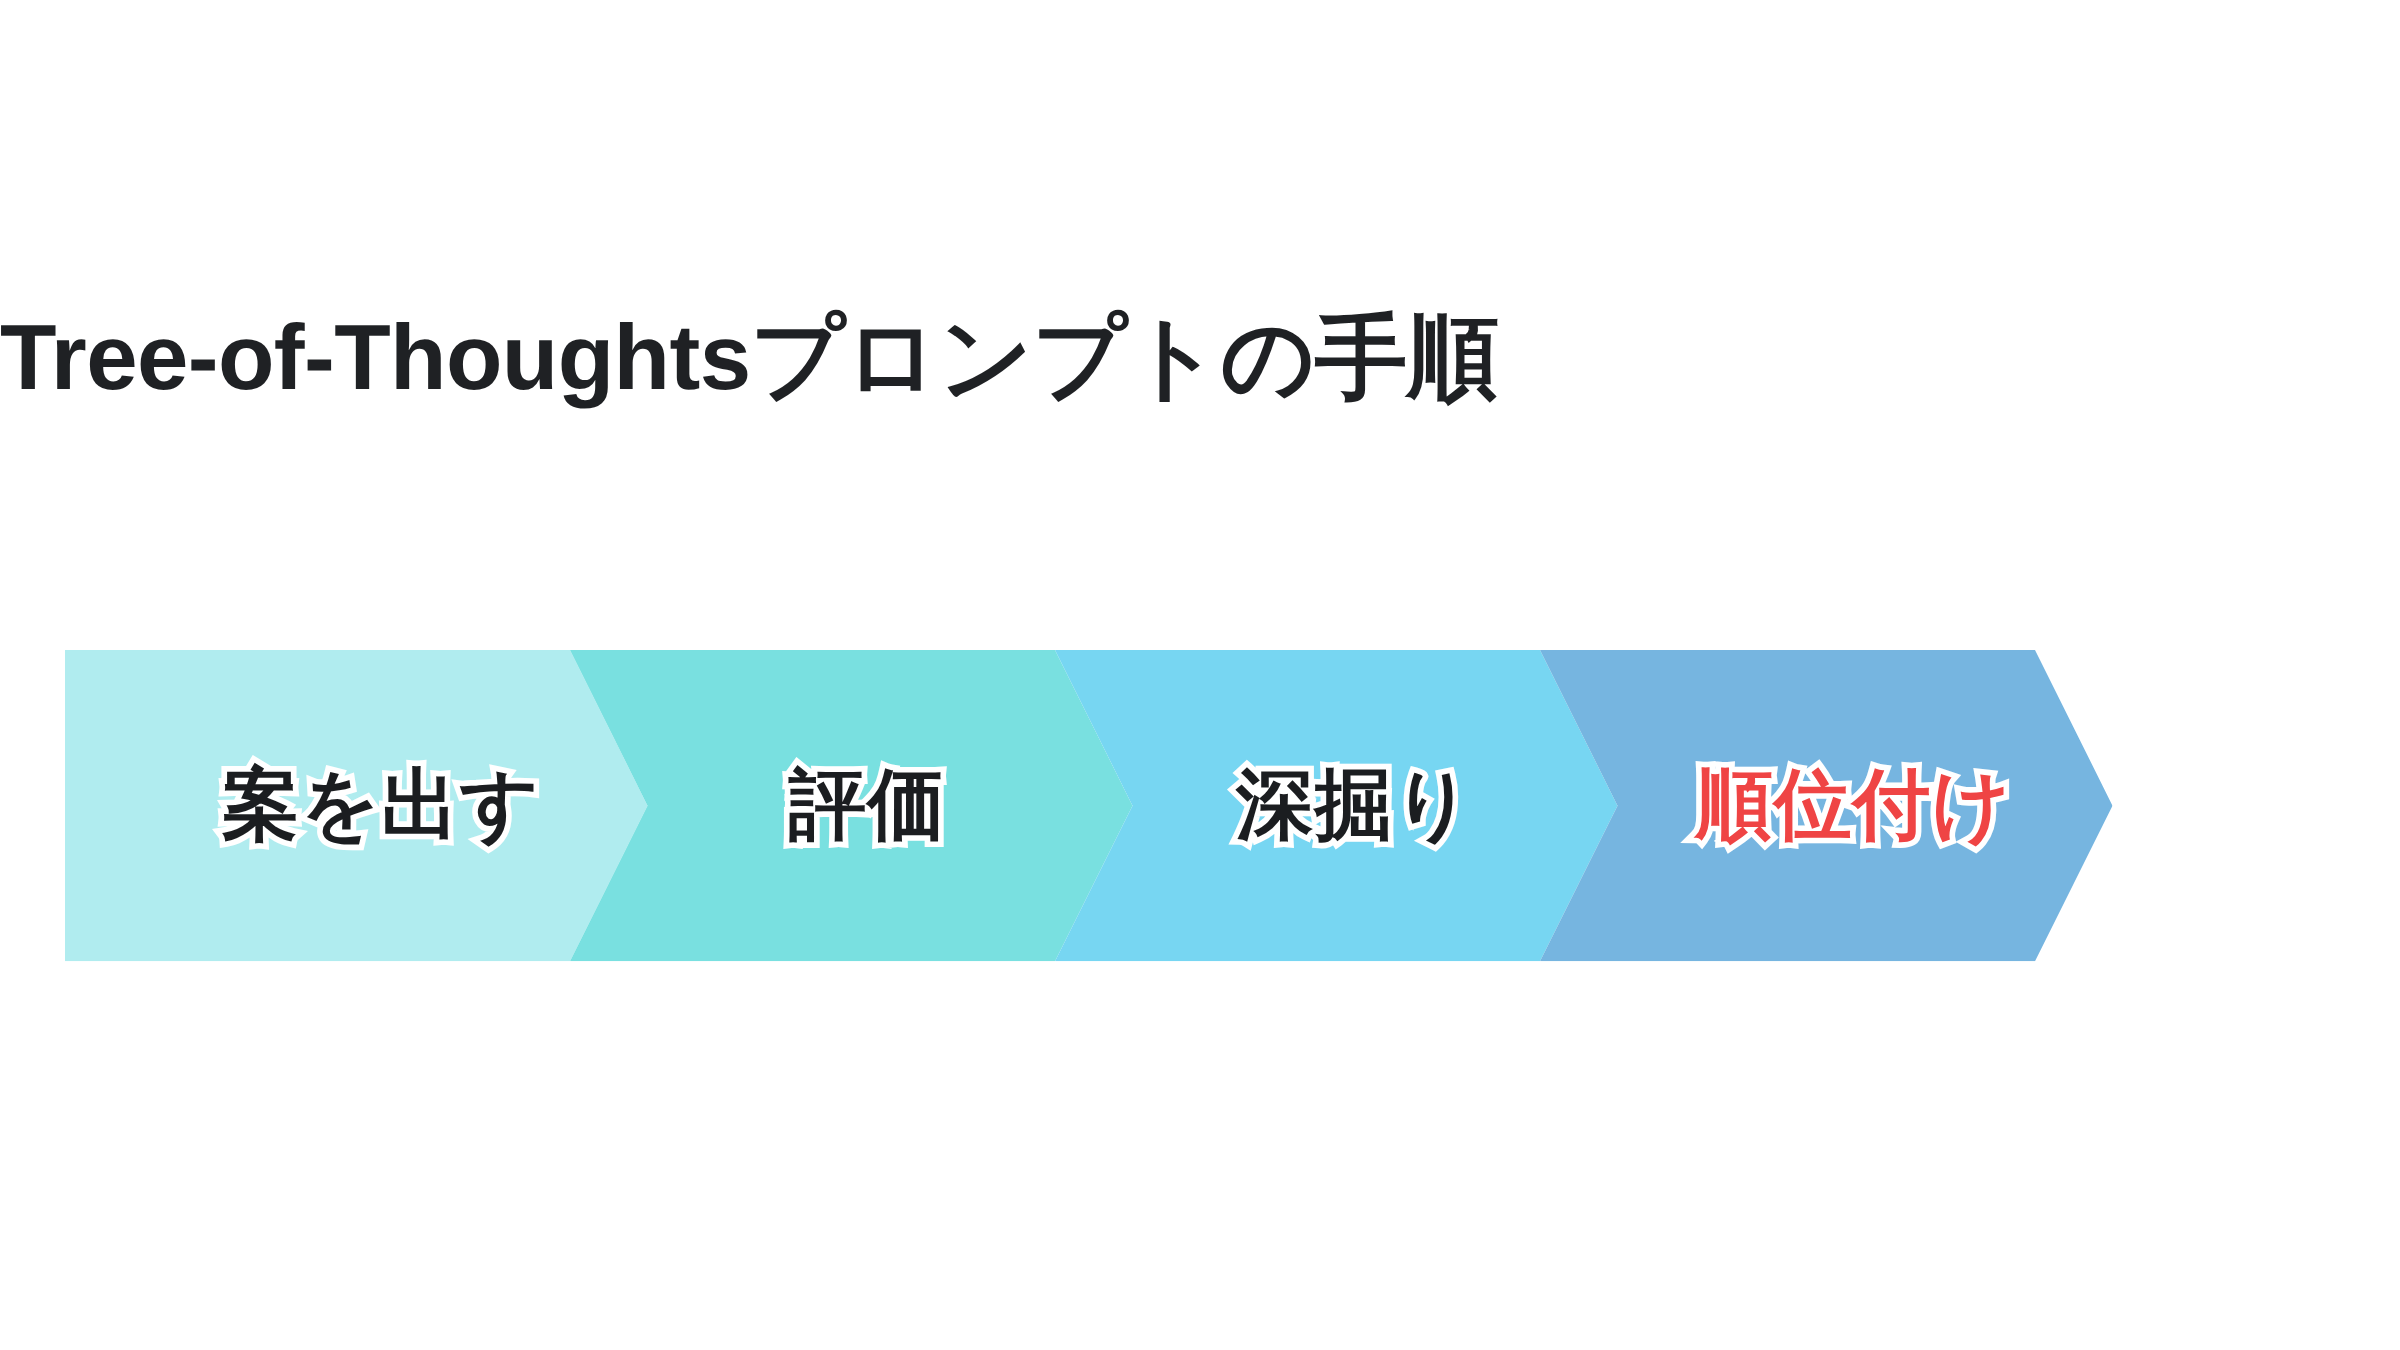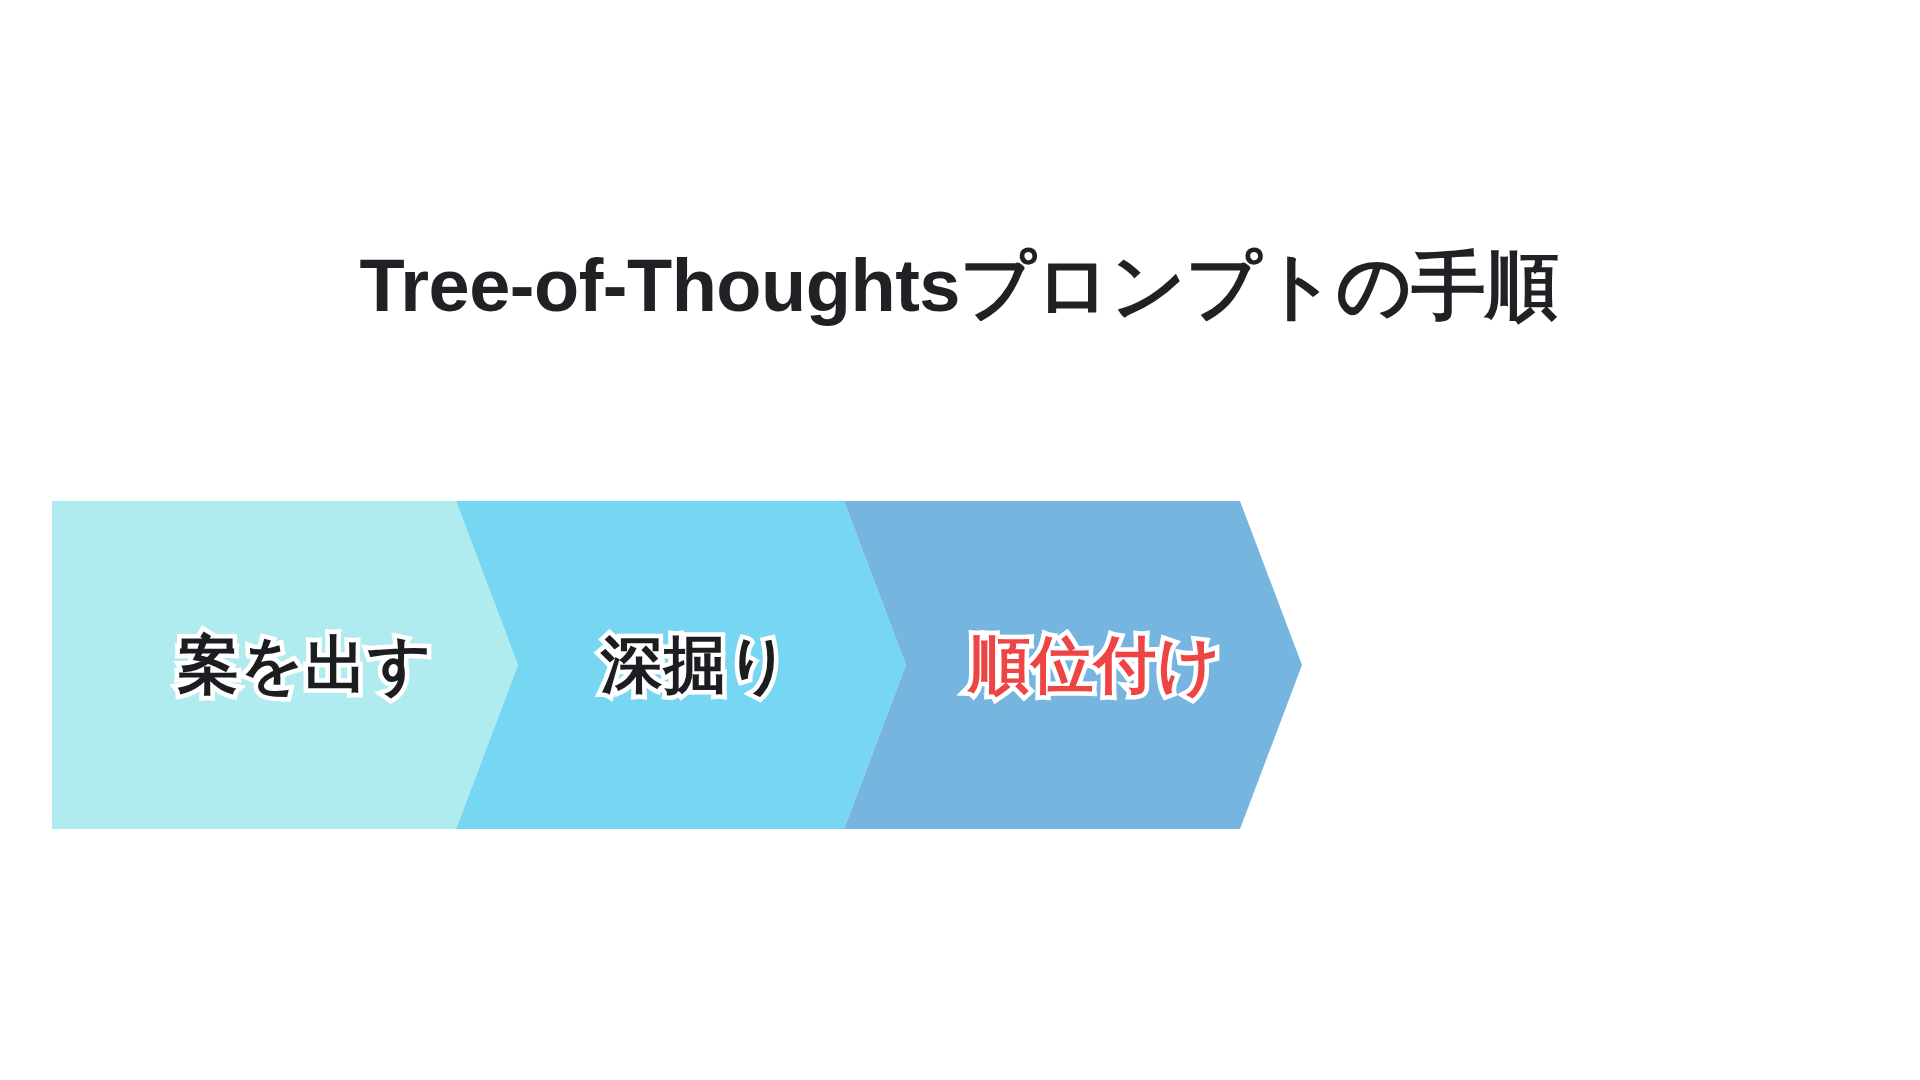--- a/index.html
+++ b/index.html
@@ -21,40 +21,39 @@
     inset: 0;
     background: #ffffff;
   }
 
   
   .title-wrap {
     position: absolute;
     left: 0;
     right: 2px;
     top: 196px;
-    text-align: center;
   }
   .title {
     display: inline-block;
     font-size: 74px;
     line-height: 1.08;
     font-weight: 800;
     color: #1f2124;
     letter-spacing: -0.5px;
     white-space: nowrap;
     font-family: "Liberation Sans", "DejaVu Sans", sans-serif;
   }
 
   
   .flow {
     position: absolute;
     left: 52px;
-    top: 501px;
+    top: 520px;
     width: 1824px;
-    height: 328px;
+    height: 249px;
     display: flex;
     align-items: stretch;
   }
 
   .step {
     position: relative;
     height: 100%;
     display: flex;
     align-items: center;
     justify-content: center;
@@ -112,20 +111,28 @@
 
     <div class="step step-0">
       <div class="step-shape">
         <svg viewBox="0 0 466 278" preserveAspectRatio="none" aria-hidden="true">
           <polygon points="0,0 404,0 466,139 404,278 0,278" fill="#b0ecef"></polygon>
         </svg>
       </div>
       <span class="step-label" style="color: rgb(27, 29, 32); -webkit-text-stroke-color: rgb(255, 255, 255);">案を出す</span>
     </div>
 
+    <div class="step step-1">
+      <div class="step-shape">
+        <svg viewBox="0 0 450 278" preserveAspectRatio="none" aria-hidden="true">
+          <polygon points="0,0 388,0 450,139 388,278 0,278 62,139" fill="#79e0e0"></polygon>
+        </svg>
+      </div>
+      <span class="step-label" style="color: rgb(27, 29, 32); -webkit-text-stroke-color: rgb(255, 255, 255);">評価</span>
+    </div>
 
     <div class="step step-2">
       <div class="step-shape">
         <svg viewBox="0 0 450 278" preserveAspectRatio="none" aria-hidden="true">
           <polygon points="0,0 388,0 450,139 388,278 0,278 62,139" fill="#77d6f2"></polygon>
         </svg>
       </div>
       <span class="step-label" style="color: rgb(27, 29, 32); -webkit-text-stroke-color: rgb(255, 255, 255);">深掘り</span>
     </div>
 

